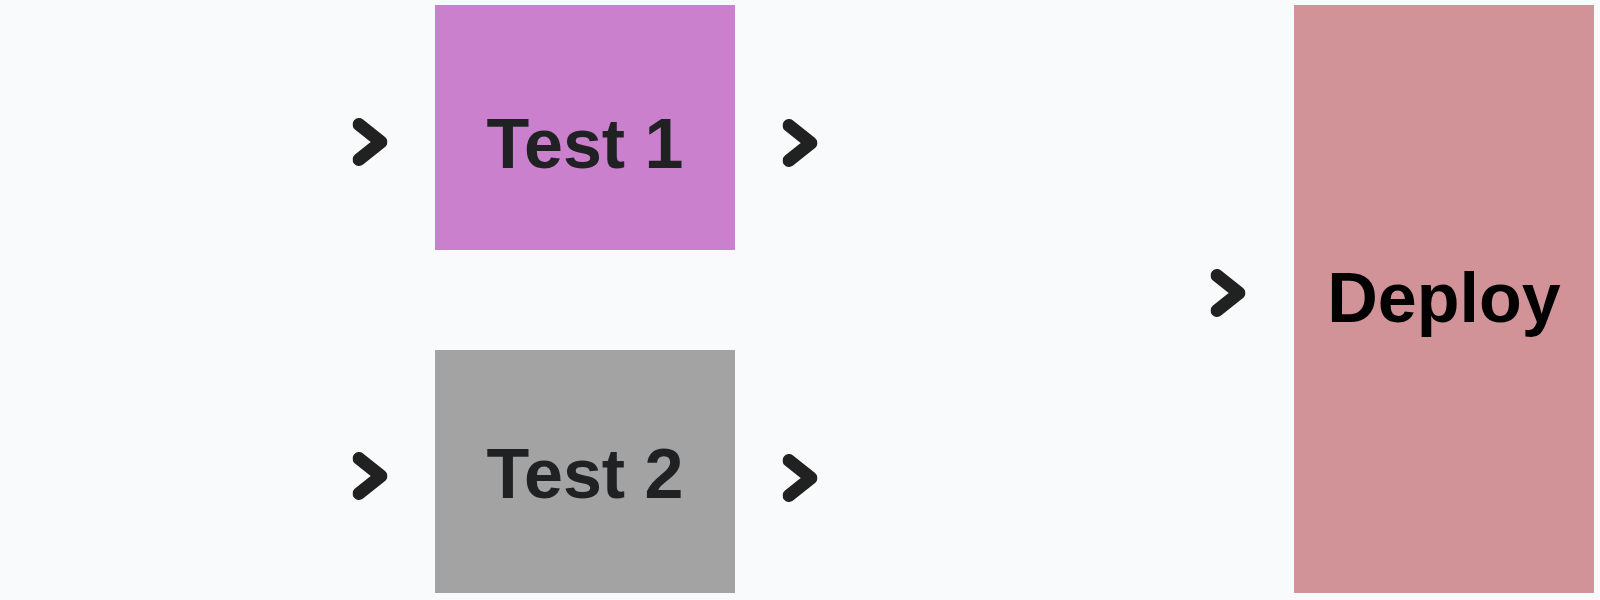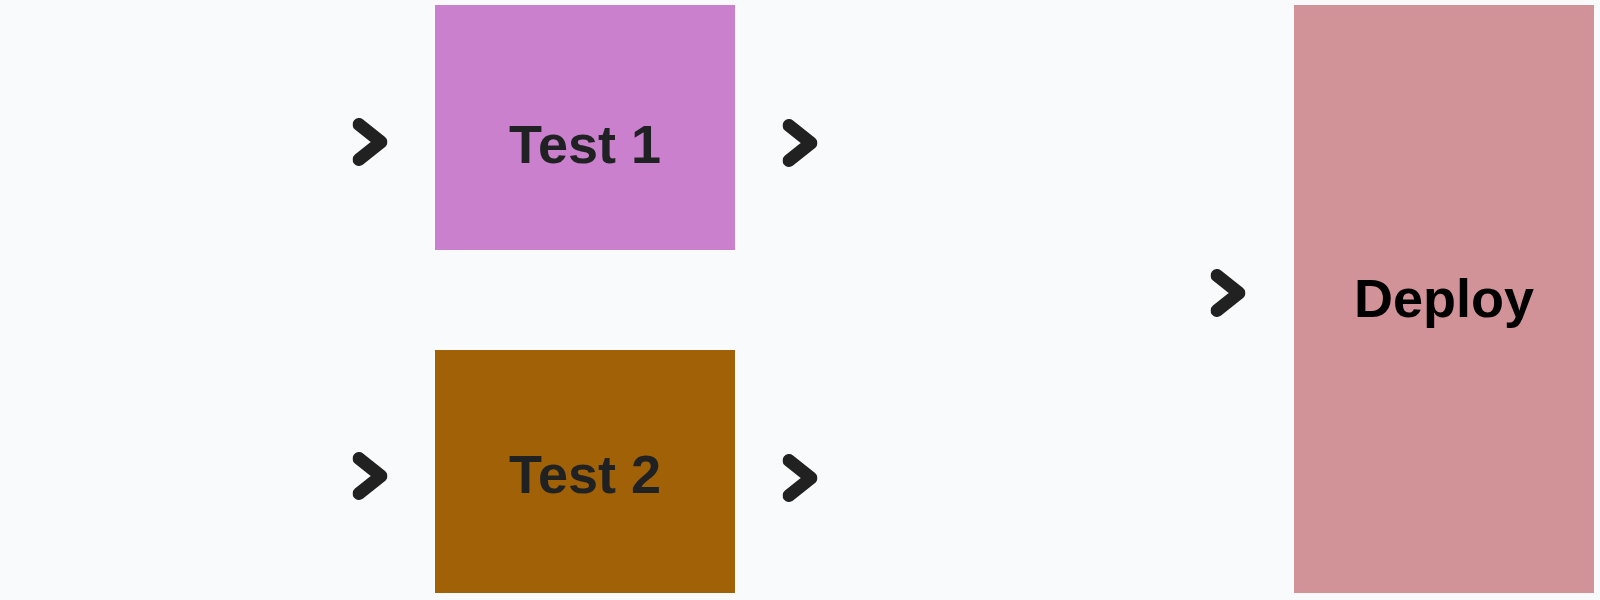--- a/index.html
+++ b/index.html
@@ -16,21 +16,21 @@
     font-family: "Liberation Sans", sans-serif;
   }
   .stage {
     position: absolute;
     box-sizing: border-box;
   }
   .stage-label {
     position: absolute;
     left: 50%;
     transform: translate(-50%, -50%);
-    font-size: 54px;
+    font-size: 70px;
     font-weight: 700;
     letter-spacing: 0px;
     white-space: nowrap;
     color: #1f2123;
     text-align: right;
   }
   .edge-arrow {
     position: absolute;
     transform: translate(-50%, -50%);
     width: 35px;
@@ -38,21 +38,21 @@
     display: block;
   }
 </style>
 </head>
 <body>
 
 <div class="canvas" id="canvas" style="background: rgb(248, 250, 252);">
     <div class="stage" style="left: 435px; top: 5px; width: 300px; height: 245px; background: rgb(202, 128, 204);">
       <span class="stage-label" style="top: 139px; color: rgb(31, 33, 35);">Test 1</span>
     </div>
-    <div class="stage" style="left: 435px; top: 350px; width: 300px; height: 243px; background: #a16207;">
+    <div class="stage" style="left: 435px; top: 350px; width: 300px; height: 243px; background: #a3a3a3;">
       <span class="stage-label" style="top: 124px; color: rgb(31, 33, 35);">Test 2</span>
     </div>
     <div class="stage" style="left: 1294px; top: 5px; width: 300px; height: 588px; background: rgb(209, 146, 152);">
       <span class="stage-label" style="top: 293px; color: #000000;">Deploy</span>
     </div>
     <svg class="edge-arrow" viewBox="0 0 35 49" style="left: 370px; top: 142px;">
       <path d="M6.5 7 L28.5 24.5 L6.5 42" fill="none" stroke="#212121" stroke-width="13" stroke-linecap="round" stroke-linejoin="round"></path>
     </svg>
     <svg class="edge-arrow" viewBox="0 0 35 49" style="left: 370px; top: 476px;">
       <path d="M6.5 7 L28.5 24.5 L6.5 42" fill="none" stroke="#212121" stroke-width="13" stroke-linecap="round" stroke-linejoin="round"></path>

